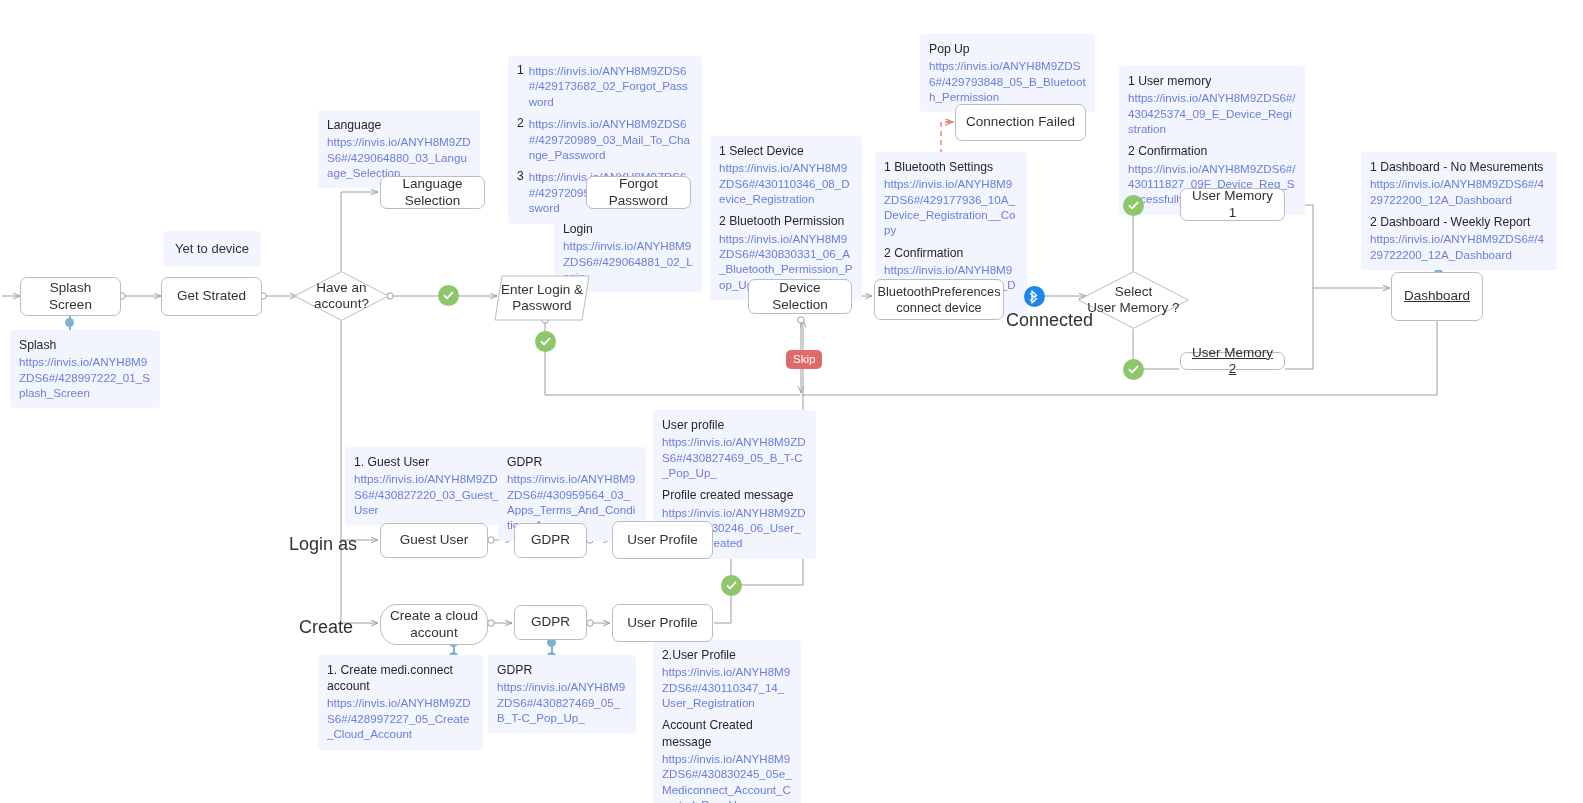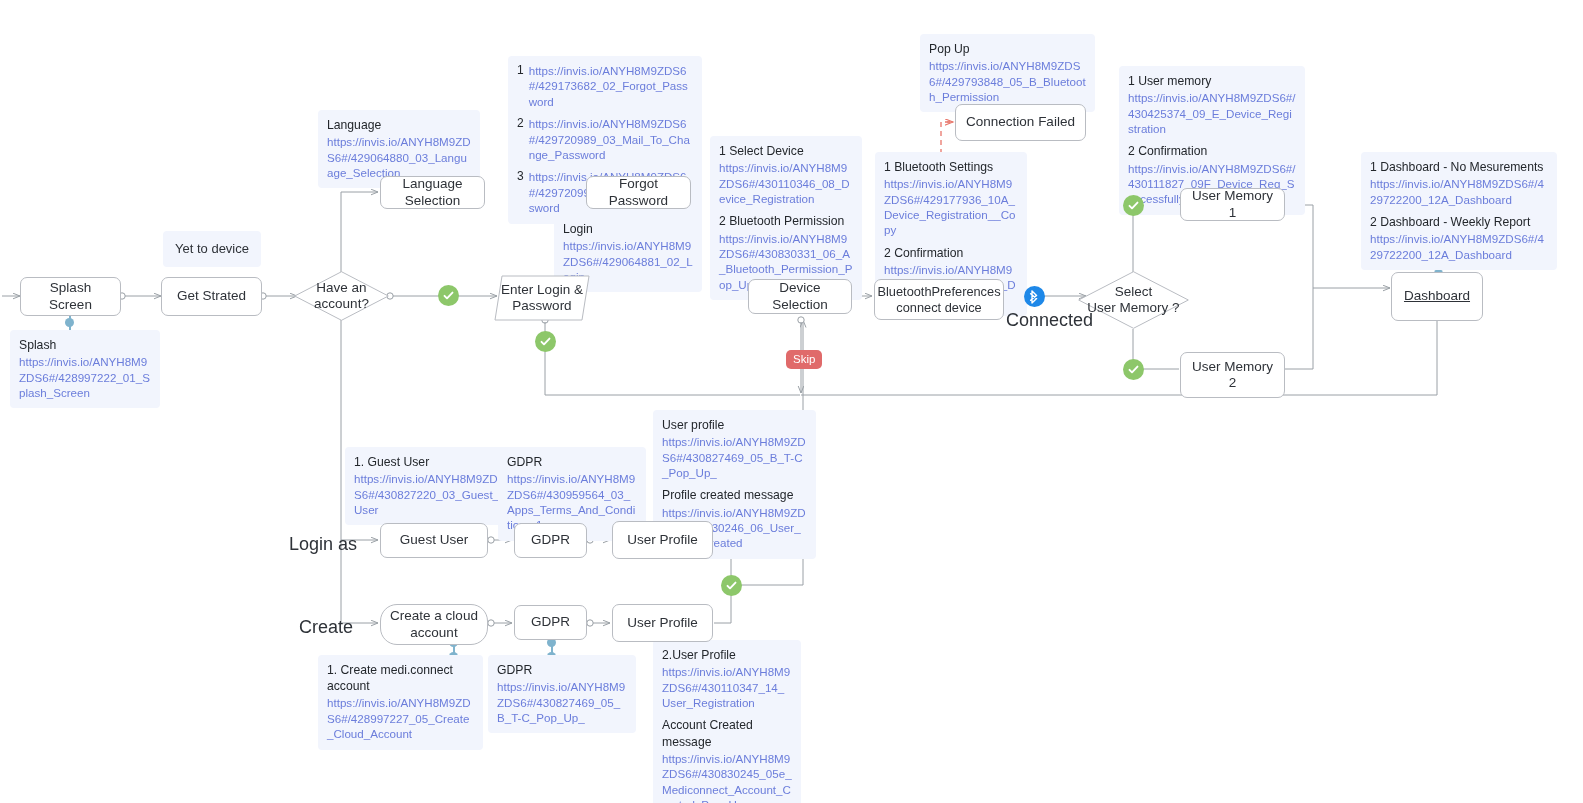--- a/index.html
+++ b/index.html
@@ -369,21 +369,21 @@
     <svg class="dshape" viewBox="0 0 111 58">
       <polygon points="55.5,0.7 110.3,29 55.5,57.3 0.7,29" fill="#fff" stroke="#b9bcc2" stroke-width="1"></polygon>
     </svg>
     <span class="dlabel">Select<br>User Memory ?</span>
   </div>
 
   <div class="node" style="left:1180px;top:188px;width:105px;height:33px;">
     <span>User Memory 1</span>
   </div>
 
-  <div class="node" style="left:1180px;top:352px;width:105px;height:46px;">
+  <div class="node" style="left:1180px;top:352px;width:105px;height:18px;text-decoration:underline;">
     <span>User Memory 2</span>
   </div>
 
   <div class="node" style="left:1391px;top:272px;width:92px;height:49px;text-decoration:underline;">
     <span>Dashboard</span>
   </div>
 
   <div class="node" style="left:380px;top:523px;width:108px;height:35px;">
     <span>Guest User</span>
   </div>

